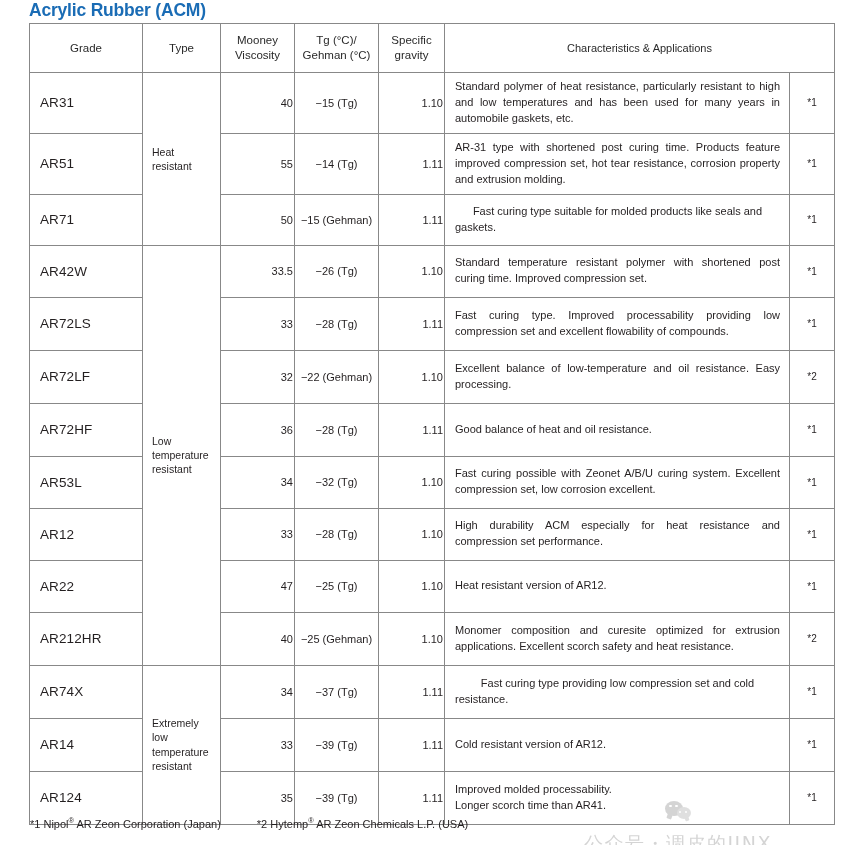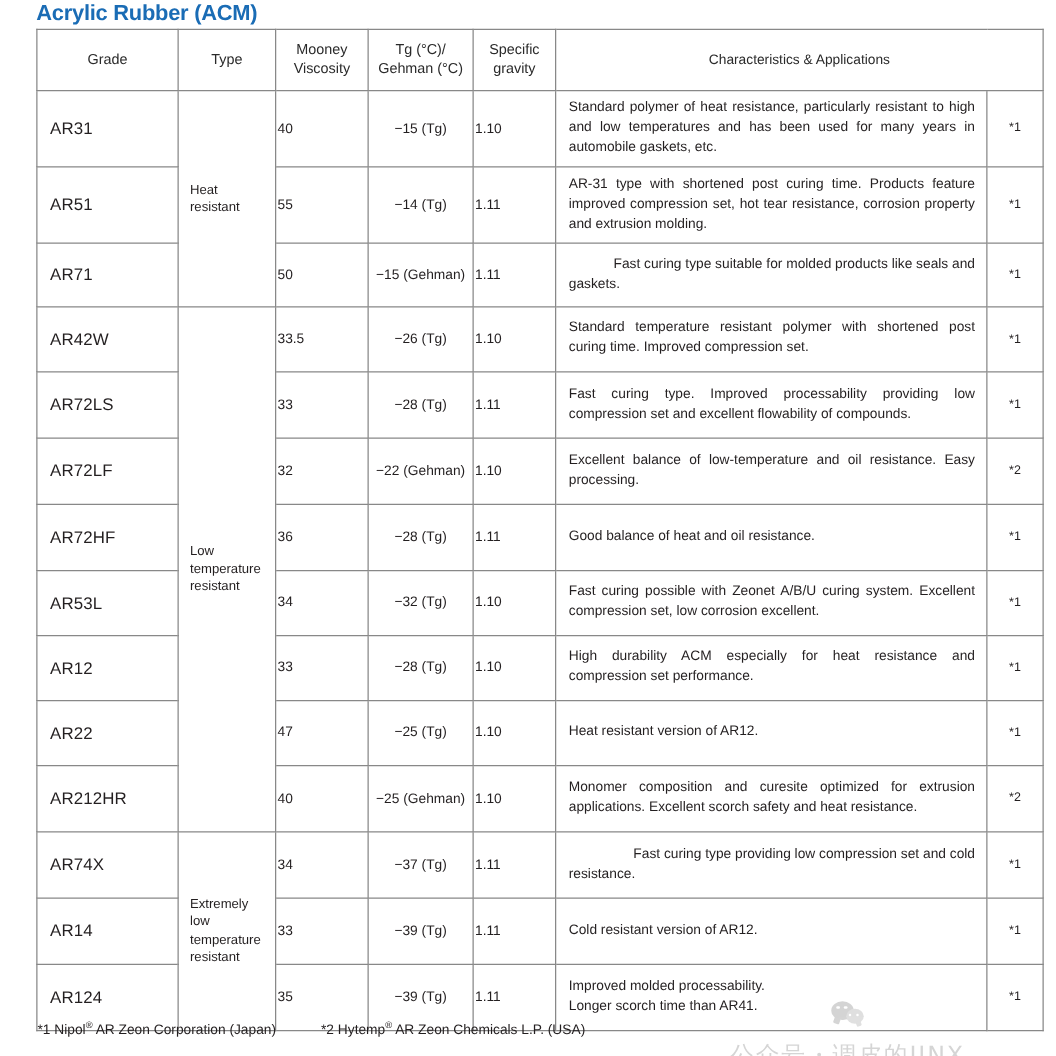--- a/index.html
+++ b/index.html
@@ -85,21 +85,21 @@
     font-size: 10.5px;
     line-height: 1.35;
     padding: 0 4px 0 9px;
     text-align: left;
     vertical-align: middle;
     color: #231f20;
   }
 
   td.num {
     font-size: 11px;
-    text-align: left;
+    text-align: right;
     color: #231f20;
     white-space: nowrap;
   }
 
   td.tg {
     font-size: 11px;
     text-align: center;
     color: #231f20;
     white-space: nowrap;
     padding: 0 1px;
@@ -107,21 +107,21 @@
 
   td.chars {
     font-size: 11px;
     line-height: 1.45;
     text-align: justify;
     text-align-last: left;
     padding: 6px 9px 6px 10px;
     color: #231f20;
     hyphens: manual;
   }
-  td.chars.short { text-align: right; }
+  td.chars.short { text-align: center; }
 
   td.note {
     font-size: 10px;
     text-align: center;
     color: #231f20;
     white-space: nowrap;
   }
 
   .footnotes {
     position: absolute;

